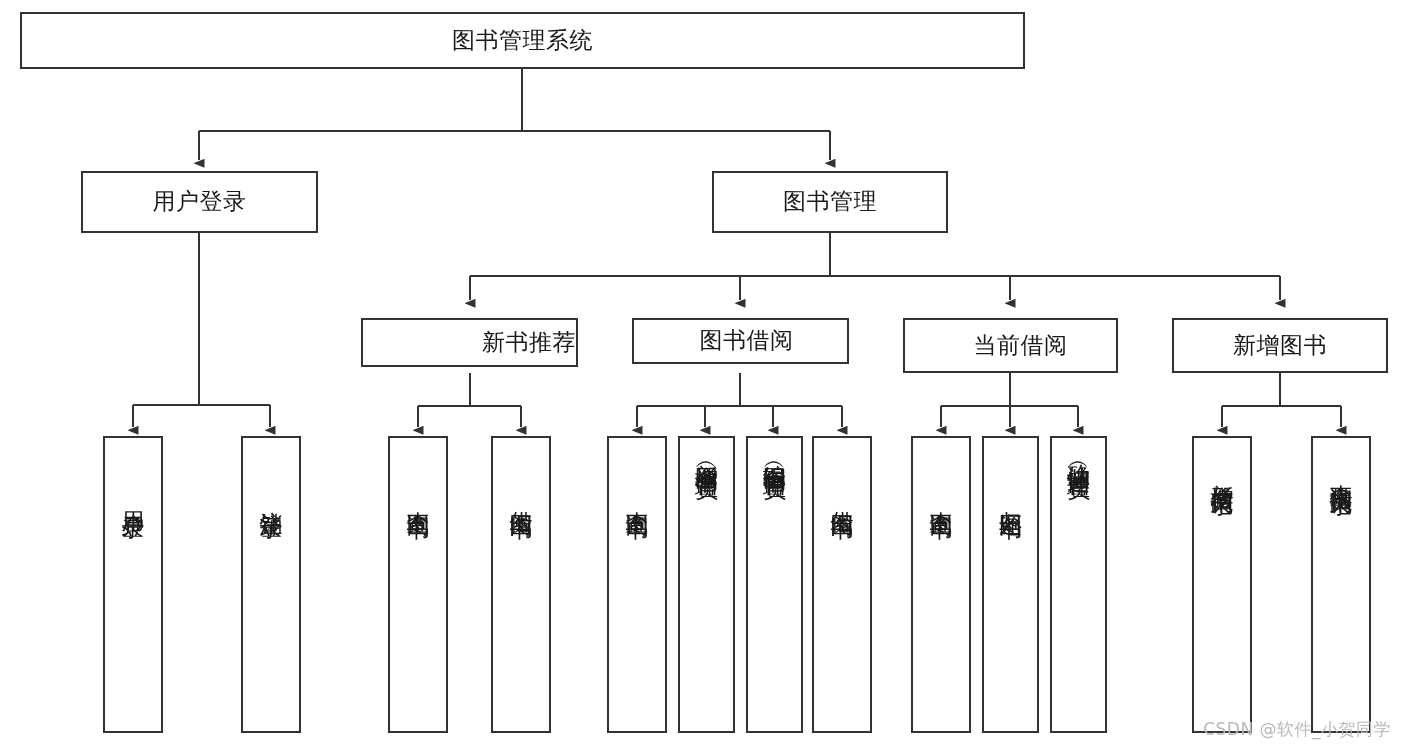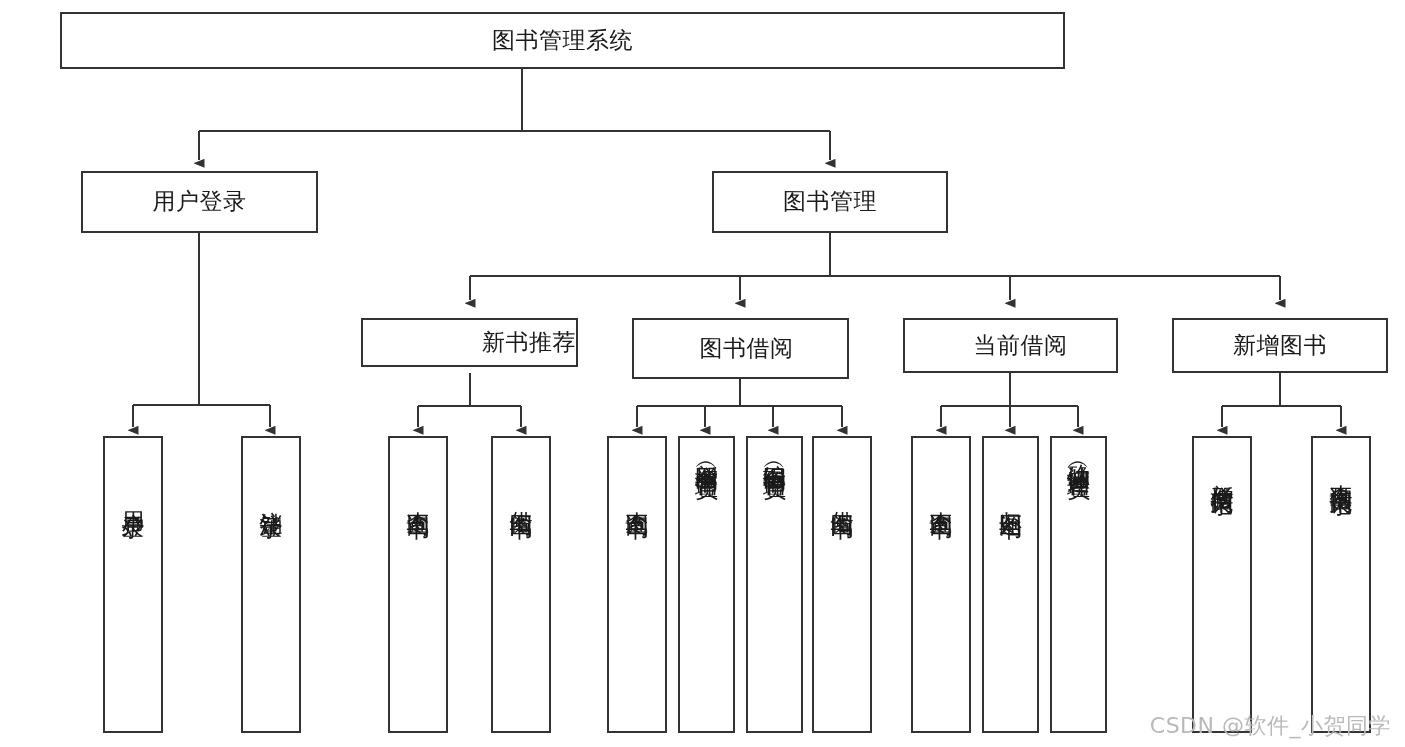--- a/index.html
+++ b/index.html
@@ -54,21 +54,21 @@
     writing-mode: vertical-rl;
     text-orientation: upright;
     font-size: 23px;
     letter-spacing: 2px;
     line-height: 1;
   }
   #watermark {
     position: absolute;
     right: 14px;
     bottom: 6px;
-    font-size: 22px;
+    font-size: 17px;
     color: #b9b9b9;
     letter-spacing: 0.5px;
     z-index: 5;
     white-space: nowrap;
   }
 </style>
 </head>
 <body>
 
 <div id="diagram-root">
@@ -116,35 +116,35 @@
       <path d="M1010,406 L1010,427" marker-end="url(#arrow)"></path>
       <path d="M1078,406 L1078,427" marker-end="url(#arrow)"></path>
 
       <path d="M1280,373 L1280,406"></path>
       <path d="M1222,406 L1341,406"></path>
       <path d="M1222,406 L1222,427" marker-end="url(#arrow)"></path>
       <path d="M1341,406 L1341,427" marker-end="url(#arrow)"></path>
     </g>
   </svg>
 
-  <div class="node horizontal" style="left:20px; top:12px; width:1005px; height:57px;margin-left:40px;">
+  <div class="node horizontal" style="left:20px; top:12px; width:1005px; height:57px;">
     <span class="node-label">图书管理系统</span>
   </div>
 
   <div class="node horizontal" style="left:81px; top:171px; width:237px; height:62px;">
     <span class="node-label">用户登录</span>
   </div>
   <div class="node horizontal" style="left:712px; top:171px; width:236px; height:62px;text-align:right;">
     <span class="node-label">图书管理</span>
   </div>
 
   <div class="node horizontal" style="left:361px; top:318px; width:217px; height:49px;justify-content:flex-end;">
     <span class="node-label">新书推荐</span>
   </div>
-  <div class="node horizontal" style="left:632px; top:318px; width:217px; height:61px;padding-left:12px;">
+  <div class="node horizontal" style="left:632px; top:318px; width:217px; height:46px;padding-left:12px;">
     <span class="node-label">图书借阅</span>
   </div>
   <div class="node horizontal" style="left:903px; top:318px; width:215px; height:55px;padding-left:20px;">
     <span class="node-label">当前借阅</span>
   </div>
   <div class="node horizontal" style="left:1172px; top:318px; width:216px; height:55px;">
     <span class="node-label">新增图书</span>
   </div>
 
   <div class="node vertical" style="left:103px; top:436px; width:60px; height:297px; padding-top:55px;">

